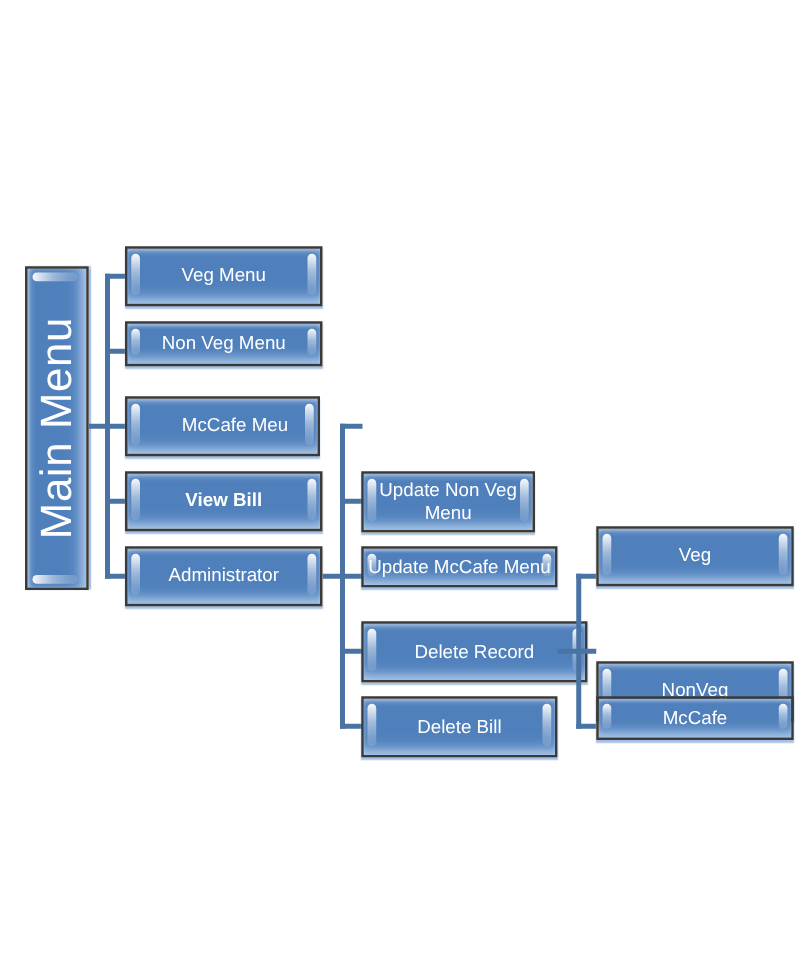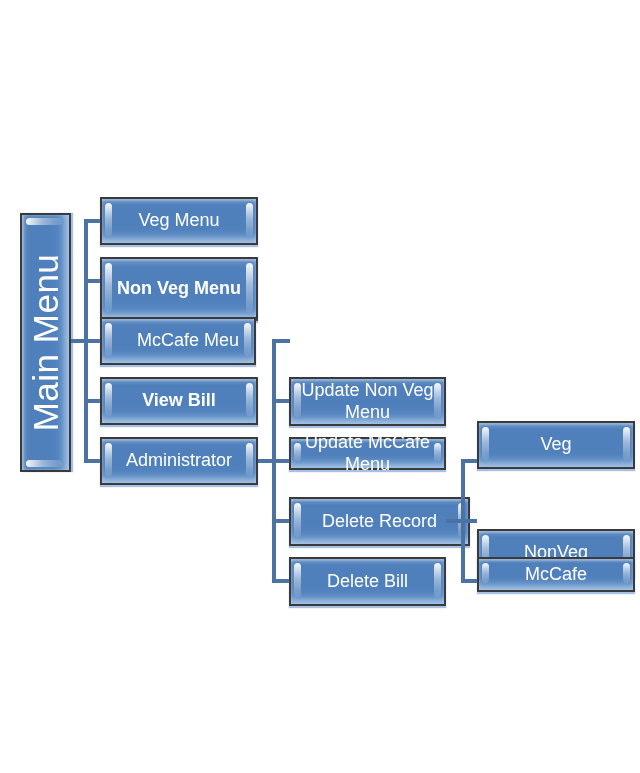--- a/index.html
+++ b/index.html
@@ -28,21 +28,21 @@
     border:2px solid var(--border);
     background:linear-gradient(180deg,
       var(--fill-light) 0%,
       var(--fill) 14%,
       var(--fill) 58%,
       #5585c0 84%,
       #6b94c6 100%);
     color:var(--text);
     display:flex;align-items:center;justify-content:center;
     text-align:center;
-    font-size:18px;line-height:1.18;
+    font-size:15px;line-height:1.18;
     box-shadow:
       0 2px 1px rgba(150,182,222,.85),
       inset 0 2px 2px rgba(255,255,255,.30),
       inset 0 -7px 9px -3px rgba(208,230,252,.65);
   }
   .node::before,.node::after{
     content:"";
     position:absolute;top:4px;bottom:7px;width:7px;
     border-radius:4px;
     background:linear-gradient(180deg,
@@ -75,33 +75,33 @@
   </div>
 
   <div class="conn" style="left:71px;top:339px;width:29px;height:4px;"></div>
   <div class="conn" style="left:84px;top:219px;width:4px;height:244px;"></div>
   <div class="conn" style="left:84px;top:219px;width:16px;height:4px;"></div>
   <div class="conn" style="left:84px;top:279px;width:16px;height:4px;"></div>
   <div class="conn" style="left:84px;top:399px;width:16px;height:4px;"></div>
   <div class="conn" style="left:84px;top:459px;width:16px;height:4px;"></div>
 
   <div class="node" style="left:100px;top:197px;width:158px;height:48px;">Veg Menu</div>
-  <div class="node" style="left:100px;top:257px;width:158px;height:64px;font-weight:bold;">Non Veg Menu</div>
+  <div class="node" style="left:100px;top:257px;width:158px;height:36px;">Non Veg Menu</div>
   <div class="node" style="left:100px;top:317px;width:156px;height:48px;padding-left:20px;">McCafe Meu</div>
   <div class="node" style="left:100px;top:377px;width:158px;height:48px;font-weight:bold;">View Bill</div>
   <div class="node" style="left:100px;top:437px;width:158px;height:48px;">Administrator</div>
 
   <div class="conn" style="left:258px;top:459px;width:32px;height:4px;"></div>
   <div class="conn" style="left:272px;top:339px;width:4px;height:244px;"></div>
   <div class="conn" style="left:272px;top:339px;width:18px;height:4px;"></div>
   <div class="conn" style="left:272px;top:399px;width:18px;height:4px;"></div>
   <div class="conn" style="left:272px;top:519px;width:18px;height:4px;"></div>
   <div class="conn" style="left:272px;top:579px;width:18px;height:4px;"></div>
 
-  <div class="node" style="left:289px;top:377px;width:157px;height:49px;">Update Non Veg Menu</div>
+  <div class="node" style="left:289px;top:377px;width:139px;height:49px;">Update Non Veg Menu</div>
   <div class="node" style="left:289px;top:437px;width:157px;height:33px;">Update McCafe Menu</div>
   <div class="node" style="left:289px;top:497px;width:181px;height:49px;">Delete Record</div>
   <div class="node" style="left:289px;top:557px;width:157px;height:49px;">Delete Bill</div>
 
   <div class="conn" style="left:446px;top:519px;width:31px;height:4px;"></div>
   <div class="conn" style="left:461px;top:459px;width:4px;height:124px;"></div>
   <div class="conn" style="left:461px;top:459px;width:16px;height:4px;"></div>
   <div class="conn" style="left:461px;top:579px;width:16px;height:4px;"></div>
 
   <div class="node" style="left:477px;top:421px;width:158px;height:48px;">Veg</div>

